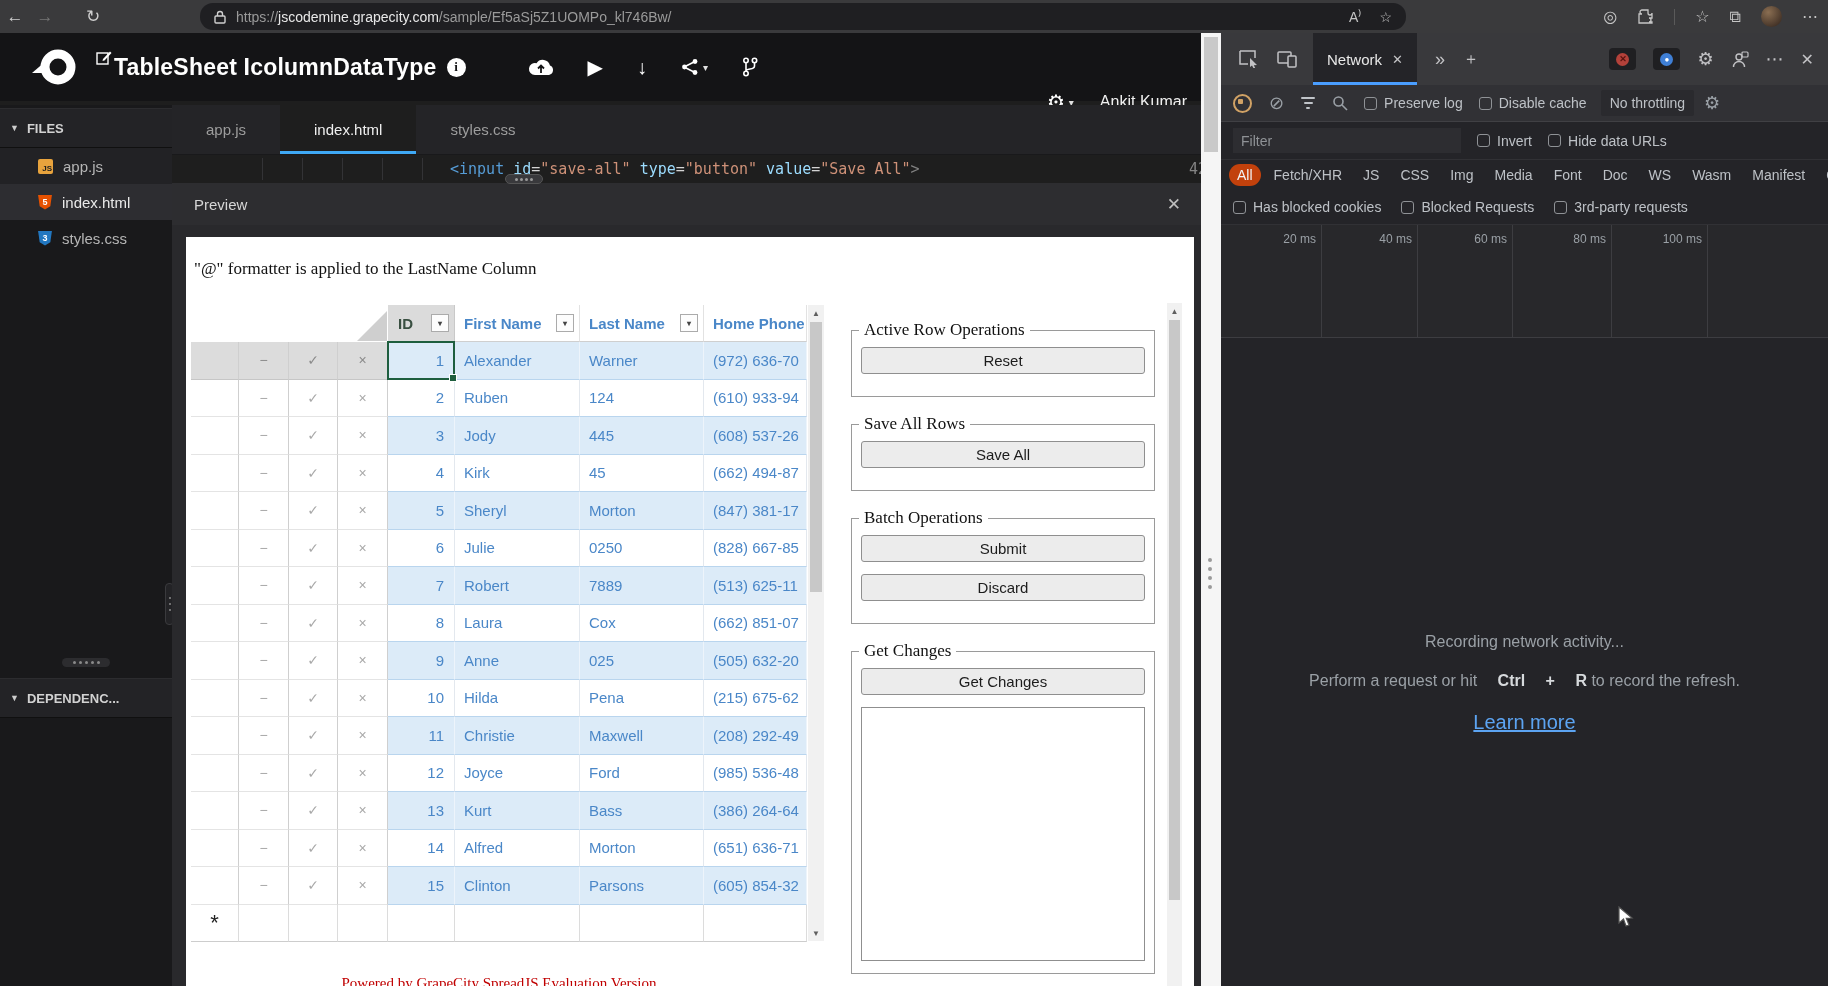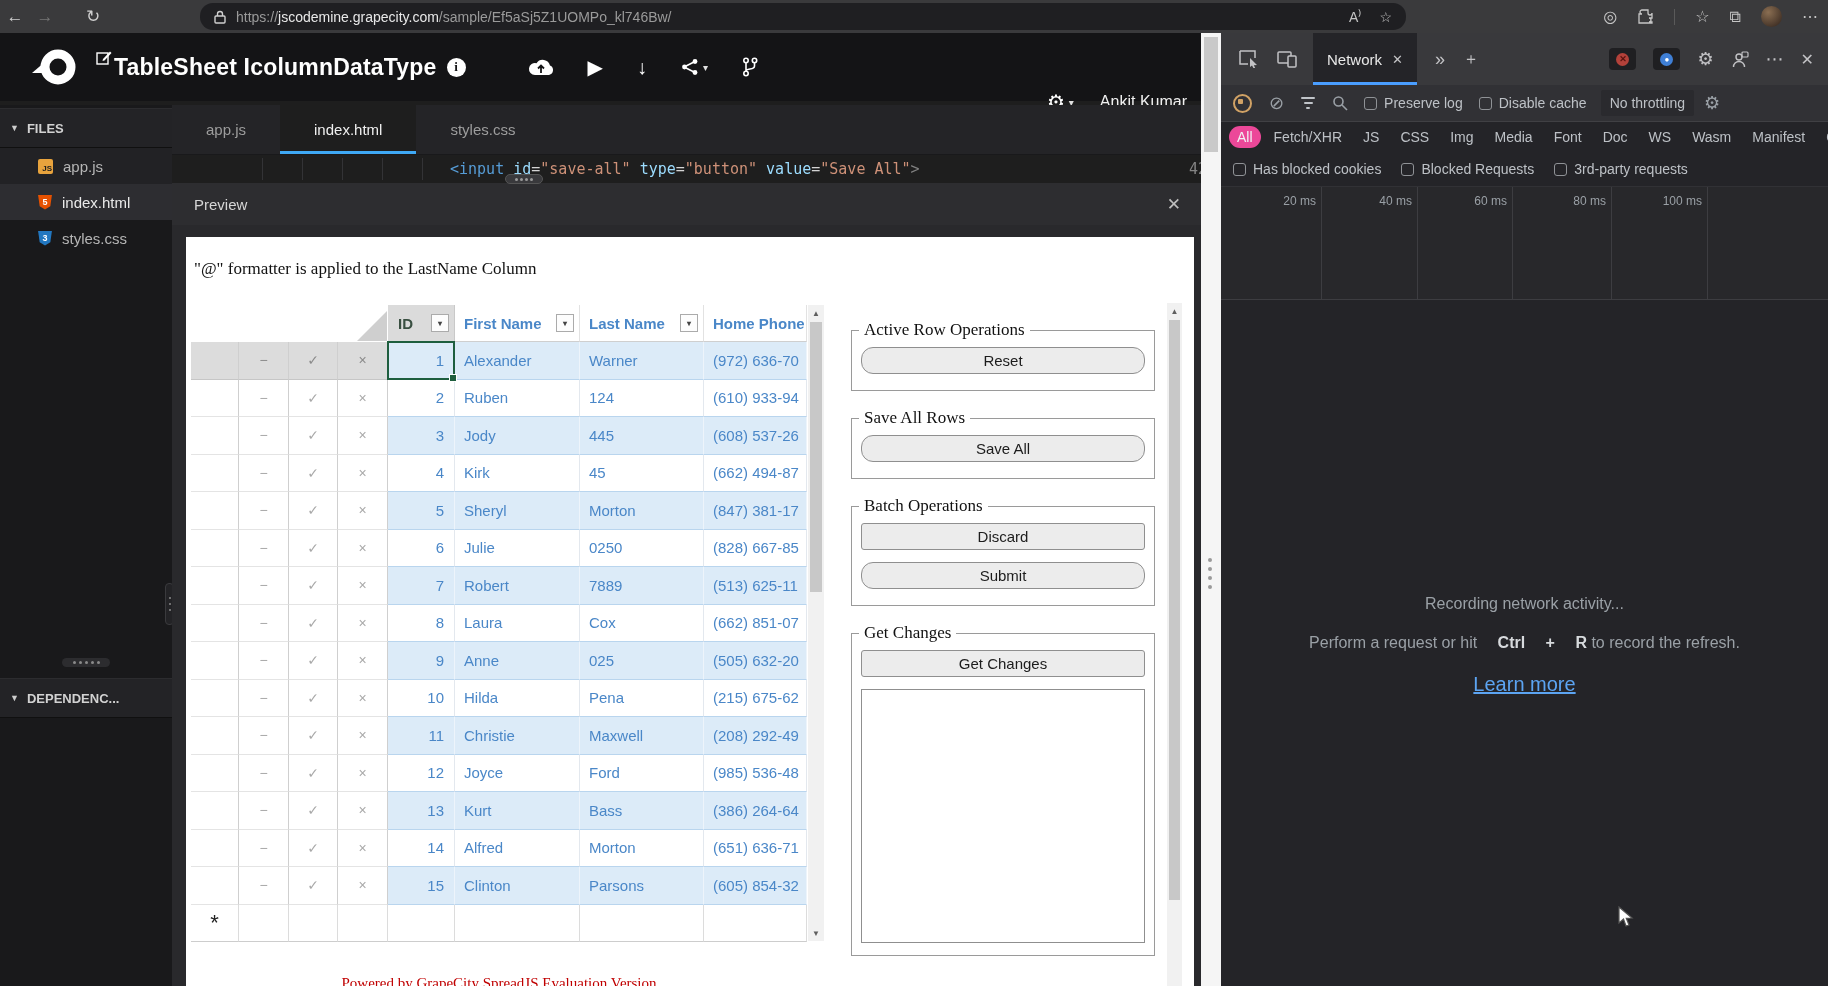--- a/index.html
+++ b/index.html
@@ -102,21 +102,21 @@
   .sbar .thumb{background:#c8c8c8;margin:1px 2px;}
   #tbl-sbar{position:absolute;left:622px;top:68px;width:16px;height:636px;}
   #pv-sbar{position:absolute;left:981px;top:66px;width:15px;height:708px;}
   
   #ops-panel{position:absolute;left:665px;top:93px;width:304px;font-size:15px;}
   .panel{border:1px solid #9a9a9a;position:relative;margin-bottom:27px;padding:16px 9px 12px;}
   .panel .legend{position:absolute;top:-11px;left:7px;background:#fff;padding:0 5px;
                  font-family:"Liberation Serif",serif;font-size:17px;color:#111;}
   .pbtn{display:block;width:100%;height:27px;margin-bottom:12px;background:#ececec;border:1px solid #8f8f8f;
         border-radius:3px;font-size:15px;color:#1c1c1c;font-family:"Liberation Sans",sans-serif;}
-  .pbtn:last-child{margin-bottom:4px;border-radius:12px;}
+  .pbtn:last-child{margin-bottom:10px;}
   .gc-box{margin-top:12px;height:252px;border:1px solid #8f8f8f;background:#fff;}
   #powered{position:absolute;left:499px;top:975px;transform:translateX(-50%);color:#c00000;
            font-family:"Liberation Serif",serif;font-size:15px;white-space:nowrap;}
   
   #page-sbar{left:1201px;top:33px;width:20px;height:953px;background:#f5f5f5;}
   #page-sbar .thumb{position:absolute;left:3px;top:4px;width:14px;height:115px;background:#c9c9c9;}
   #page-grip{position:absolute;left:7px;top:525px;display:flex;flex-direction:column;gap:5px;}
   #page-grip i{width:4px;height:4px;border-radius:50%;background:#9a9a9a;}
   
   #devtools{left:1221px;top:33px;width:607px;height:953px;background:#242428;color:#bdc1c6;}
@@ -142,21 +142,21 @@
   .funnel i:nth-child(1){width:14px;} .funnel i:nth-child(2){width:9px;margin:0 auto;} .funnel i:nth-child(3){width:4px;margin:0 auto;}
   .cb{width:13px;height:13px;border:1.5px solid #8f9296;border-radius:3px;flex:none;box-sizing:border-box;}
   .cbw{display:flex;align-items:center;gap:7px;margin-left:16px;white-space:nowrap;}
   #throttle{margin-left:14px;background:#2a2a2e;padding:5px 9px;border-radius:2px;white-space:nowrap;}
   #dt-filter-row{height:37px;display:flex;align-items:center;border-bottom:1px solid #313135;font-size:14px;}
   #dt-filter{width:228px;height:25px;margin-left:12px;background:#2d2d31;border:none;color:#d5d5d5;font-size:14px;
              padding:0 8px;box-sizing:border-box;font-family:"Liberation Sans",sans-serif;}
   #dt-filter::placeholder{color:#8f9296;}
   #chips{height:30px;display:flex;align-items:center;padding-left:8px;font-size:14px;overflow:hidden;white-space:nowrap;}
   .chip{color:#bdc1c6;padding:3px 8px;border-radius:11px;margin-right:5px;}
-  .chip.sel{background:#ec4899;color:#f1f3f4;}
+  .chip.sel{background:#c2410c;color:#f1f3f4;}
   #dt-cbrow{height:34px;display:flex;align-items:center;font-size:14px;border-bottom:1px solid #313135;}
   #dt-cbrow .cbw{margin-left:12px;margin-right:8px;}
   #timeline{height:112px;background:#28282b;border-bottom:1px solid #3d3d41;position:relative;}
   .tl-col{position:absolute;top:0;bottom:0;border-right:1px solid #3d3d41;color:#9aa0a6;font-size:12px;
           text-align:right;padding:7px 5px 0 0;box-sizing:border-box;}
   #dt-body{position:relative;height:668px;font-size:16px;}
   #dt-msg{position:absolute;top:295px;left:0;right:0;text-align:center;color:#9aa0a6;}
   #dt-msg .l{margin-bottom:21px;}
   #dt-msg b{color:#d7dadd;margin-left:16px;}
   #learn-more{color:#5ca4f2;text-decoration:underline;font-size:20px;}
@@ -507,22 +507,22 @@
           <div class="panel">
             <div class="legend">Active Row Operations</div>
             <button class="pbtn">Reset</button>
           </div>
           <div class="panel">
             <div class="legend">Save All Rows</div>
             <button class="pbtn">Save All</button>
           </div>
           <div class="panel">
             <div class="legend">Batch Operations</div>
+            <button class="pbtn">Submit</button>
             <button class="pbtn">Discard</button>
-            <button class="pbtn">Submit</button>
           </div>
           <div class="panel">
             <div class="legend">Get Changes</div>
             <button class="pbtn">Get Changes</button>
             <div class="gc-box"></div>
           </div>
         </div>
 
       <div id="pv-sbar" class="sbar">
         <div class="arr">▲</div>
@@ -596,20 +596,31 @@
           <span>Preserve log</span>
         </label>
       <label class="cbw">
           <span class="cb"></span>
           <span>Disable cache</span>
         </label>
       <span id="throttle">No throttling</span>
       <span class="tb-glyph" style="margin-left:10px">⚙</span>
     </div>
 
+    <div id="dt-filter-row">
+      <input id="dt-filter" placeholder="Filter" style="">
+      <label class="cbw">
+          <span class="cb"></span>
+          <span>Invert</span>
+        </label>
+      <label class="cbw">
+          <span class="cb"></span>
+          <span>Hide data URLs</span>
+        </label>
+    </div>
 
     <div id="chips">
         <div class="chip sel">All</div>
         <div class="chip">Fetch/XHR</div>
         <div class="chip">JS</div>
         <div class="chip">CSS</div>
         <div class="chip">Img</div>
         <div class="chip">Media</div>
         <div class="chip">Font</div>
         <div class="chip">Doc</div>

